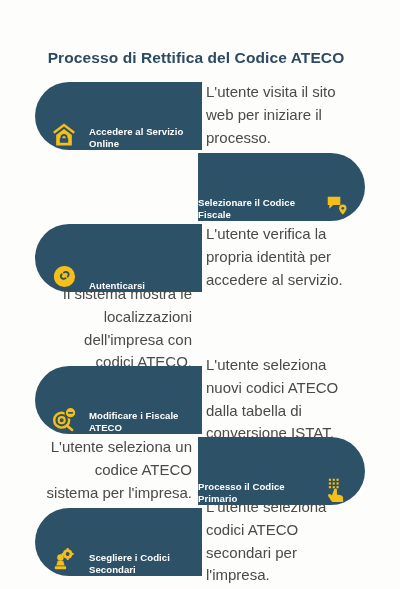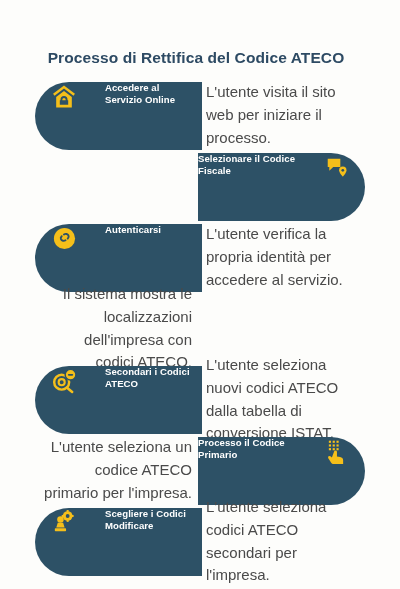--- a/index.html
+++ b/index.html
@@ -44,23 +44,22 @@
     align-items: stretch;
   }
   .step + .step {
     margin-top: 3px;
   }
 
   
   .pill {
     background: #2d5166;
     display: flex;
-    align-items: flex-start;
+    align-items: flex-end;
     box-sizing: border-box;
-    gap: 16px;
   }
   .step.left .pill {
     width: 167px;
     margin-left: 35px;
     border-radius: 34px 0 0 34px;
     padding-left: 14px;
     padding-right: 8px;
     justify-content: flex-start;
   }
   .step.right .pill {
@@ -186,21 +185,21 @@
       <div class="pill">
         <span class="icon">
           <svg width="28" height="28" viewBox="0 0 24 24">
             <circle cx="10" cy="13" r="6.4" fill="none" stroke="#f5bf1a" stroke-width="2.1"></circle>
             <circle cx="10" cy="13" r="2.6" fill="none" stroke="#f5bf1a" stroke-width="1.8"></circle>
             <path d="M14.4 17.6 19 21.4" stroke="#f5bf1a" stroke-width="2.2" stroke-linecap="round"></path>
             <circle cx="17.6" cy="6.6" r="4.6" fill="#f5bf1a" stroke="#2d5166" stroke-width="1.2"></circle>
             <rect x="15.3" y="5.9" width="4.6" height="1.5" rx="0.7" fill="#2d5166"></rect>
           </svg>
         </span>
-        <span class="pill-label">Secondari i Codici ATECO</span>
+        <span class="pill-label">Modificare i Fiscale ATECO</span>
       </div>
       <div class="desc">
         <span>L'utente seleziona nuovi codici ATECO dalla tabella di conversione ISTAT.</span>
       </div>
     </div>
 
     <div class="step right">
       <div class="pill">
         <span class="pill-label">Processo il Codice Primario</span>
         <span class="icon">
@@ -212,40 +211,40 @@
               <rect x="8.6" y="5.7" width="1.9" height="1.9"></rect>
               <rect x="12" y="5.7" width="1.9" height="1.9"></rect>
             <rect x="5.2" y="9" width="1.9" height="1.9"></rect>
               <rect x="8.6" y="9" width="1.9" height="1.9"></rect>
               <rect x="12" y="9" width="1.9" height="1.9"></rect>
             <path d="M9.8 12.3a1.3 1.3 0 0 1 2.6 0v4.1l2.8.5c1.6.3 2.7 1.2 2.7 2.8v3.4H9.7c-1.5 0-2.3-1-3-2.1l-2-3.1a1.3 1.3 0 0 1 1.9-1.7l1.3 1.2z"></path>
           </svg>
         </span>
       </div>
       <div class="desc">
-        <span>L'utente seleziona un codice ATECO primario per l'impresa.</span>
+        <span>L'utente seleziona un codice ATECO sistema per l'impresa.</span>
       </div>
     </div>
 
     <div class="step left">
       <div class="pill">
         <span class="icon">
           <svg width="27" height="27" viewBox="0 0 24 24" fill="#f5bf1a">
             <circle cx="14.8" cy="6.2" r="4.3"></circle>
             <rect x="13.9" y="0.9" width="1.8" height="2.1"></rect>
             <rect x="13.9" y="9.4" width="1.8" height="2.1"></rect>
             <rect x="9.5" y="5.3" width="2.1" height="1.8"></rect>
             <rect x="18" y="5.3" width="2.1" height="1.8"></rect>
             <circle cx="14.8" cy="6.2" r="1.7" fill="#2d5166"></circle>
             <circle cx="8.4" cy="9.4" r="2.9"></circle>
             <path d="M6 12.2h4.8l1.3 4.3H4.7z"></path>
             <rect x="3.4" y="17.2" width="10" height="2.6" rx="0.6"></rect>
           </svg>
         </span>
-        <span class="pill-label">Scegliere i Codici Modificare</span>
+        <span class="pill-label">Scegliere i Codici Secondari</span>
       </div>
       <div class="desc">
         <span>L'utente seleziona codici ATECO secondari per l'impresa.</span>
       </div>
     </div>
 
   </div>
 </div>
 
 </body></html>

